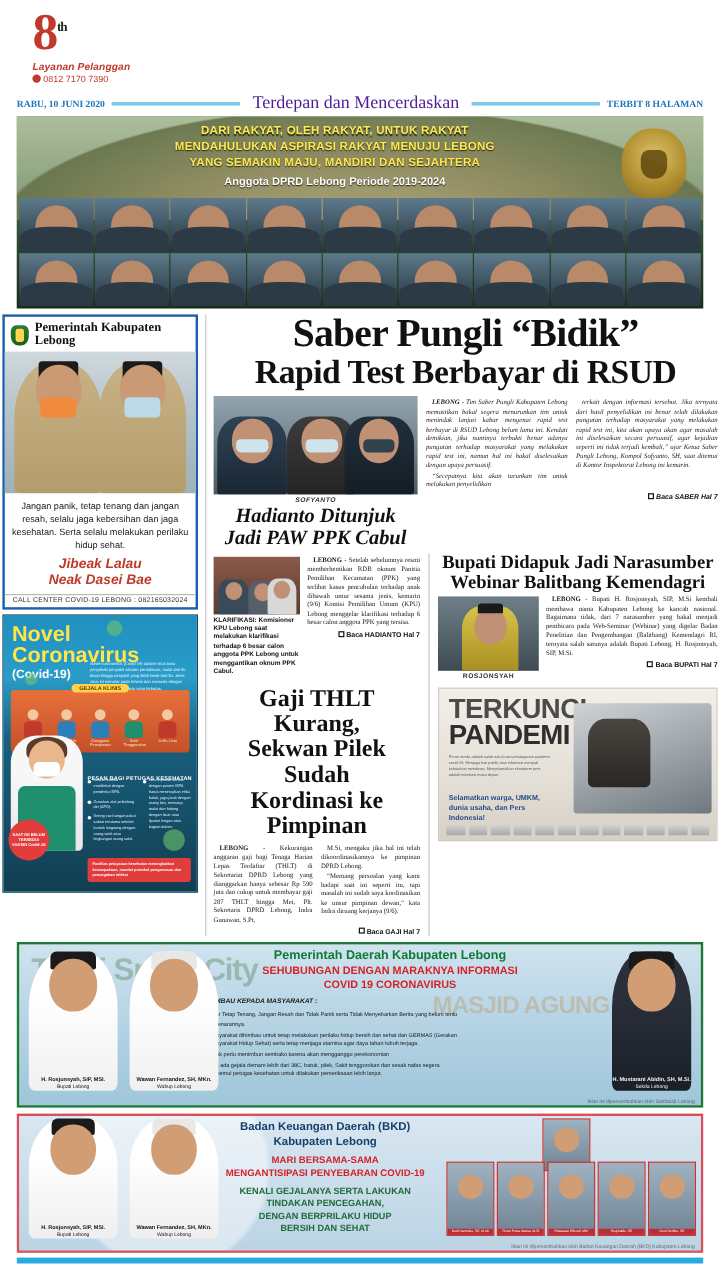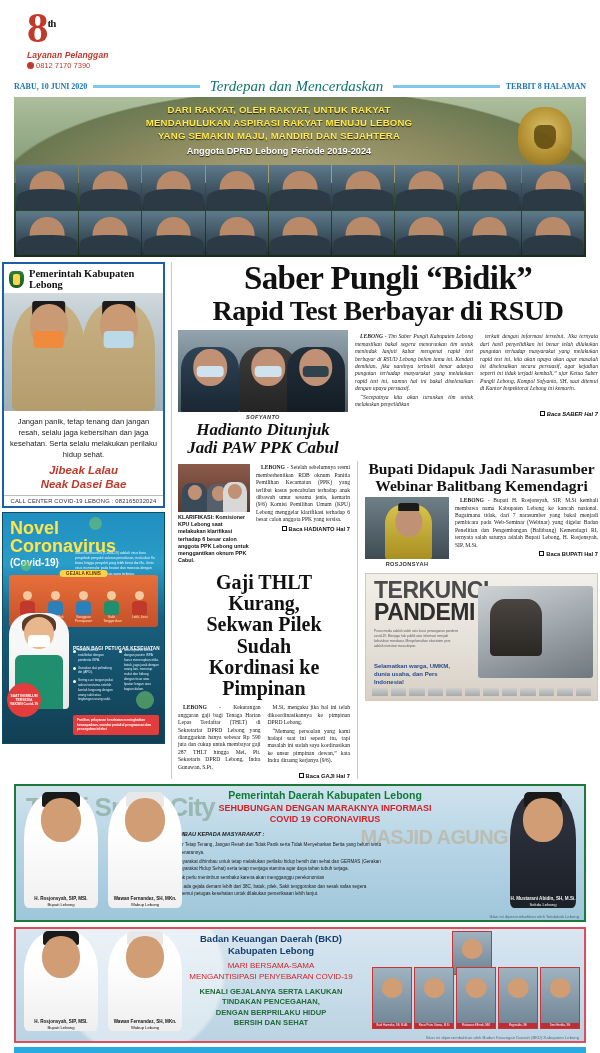--- a/index.html
+++ b/index.html
@@ -45,22 +45,22 @@
   .datebar {
     position: relative; margin: 0 14px; height: 16px;
     display: flex; align-items: center;
   }
   .datebar .dateTxt, .datebar .pagesTxt {
     font-family: "Liberation Serif", serif; font-weight: bold;
     font-size: 8px; color: #1b75bb; white-space: nowrap;
   }
   .datebar .rule { flex: 1; height: 3px; background: #7ec8ea; margin: 0 6px; }
   .datebar .tagline {
-    font-family: "Liberation Serif", serif; font-style: italic;
-    font-size: 15px; color: #0f766e; white-space: nowrap; padding: 0 4px;
+    font-family: "Liberation Serif", serif; 
+    font-size: 15px; color: #4c1d95; white-space: nowrap; padding: 0 4px;
   }
 
   
   .dprd-banner {
     position: relative; margin: 3px 14px 0; height: 160px;
     overflow: hidden;
     background:
       linear-gradient(180deg, rgba(40,70,40,.35), rgba(20,40,20,.55)),
       linear-gradient(180deg, #8aa87e 0%, #6d8f63 35%, #3e5a38 70%, #24331f 100%);
   }
@@ -468,21 +468,21 @@
       linear-gradient(180deg, #d7e6f0 0%, #bcd4e4 100%);
     opacity: .9;
   }
   .ad-bkd .bkdttl {
     position: absolute; left: 150px; top: 4px; width: 210px; text-align: center;
     font-family: "Liberation Sans", sans-serif; font-weight: bold;
     font-size: 9.5px; color: #15406e; line-height: 1.2;
   }
   .ad-bkd .bkdred {
     position: absolute; left: 150px; top: 32px; width: 210px; text-align: center;
-    font-family: "Liberation Sans", sans-serif; font-weight: normal;
+    font-family: "Liberation Sans", sans-serif; font-weight: bold;
     font-size: 8px; color: #d61f26; line-height: 1.3;
   }
   .ad-bkd .bkdgreen {
     position: absolute; left: 150px; top: 58px; width: 210px; text-align: center;
     font-family: "Liberation Sans", sans-serif; font-weight: bold;
     font-size: 7.6px; color: #1f6b3a; line-height: 1.35;
   }
   .ad-bkd .bfig {
     position: absolute; bottom: 10px; width: 74px; height: 100px;
     background: linear-gradient(180deg,#ffffff 30%,#efefef 100%);

